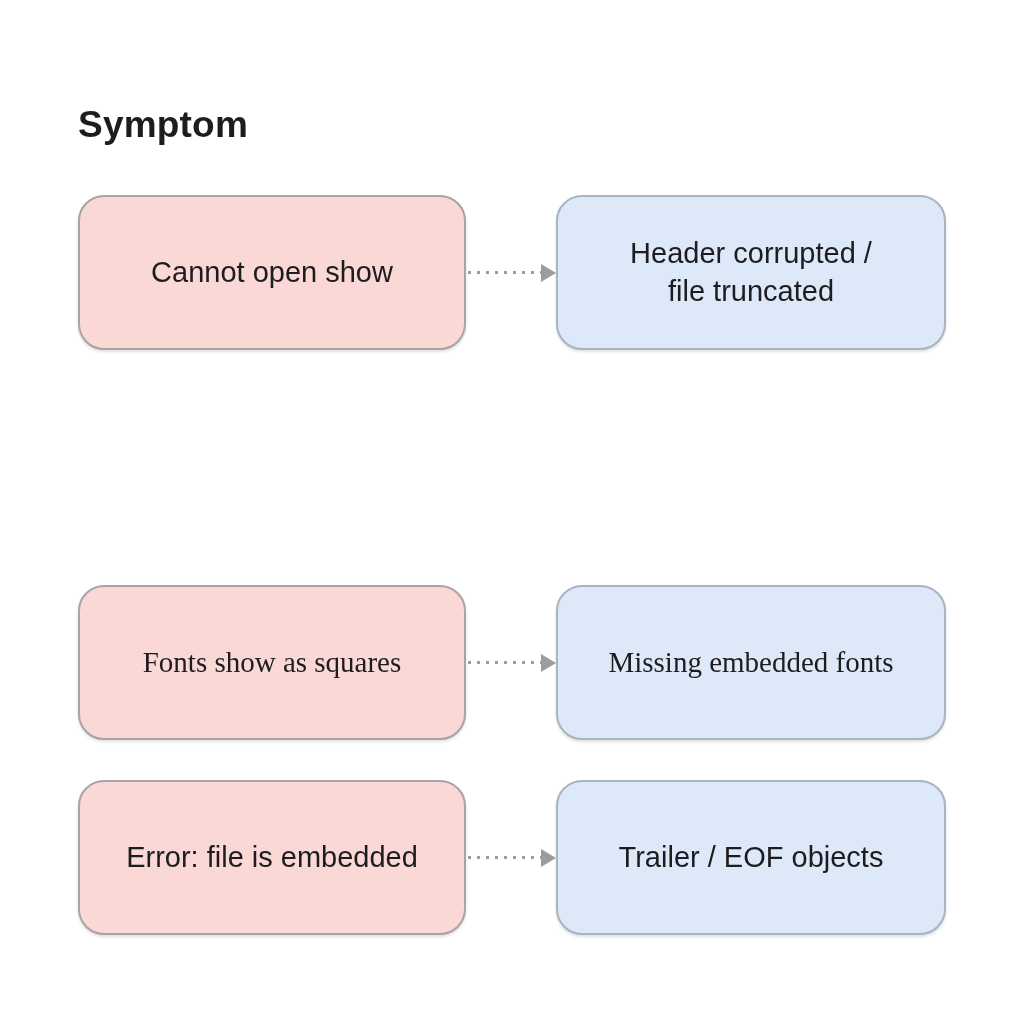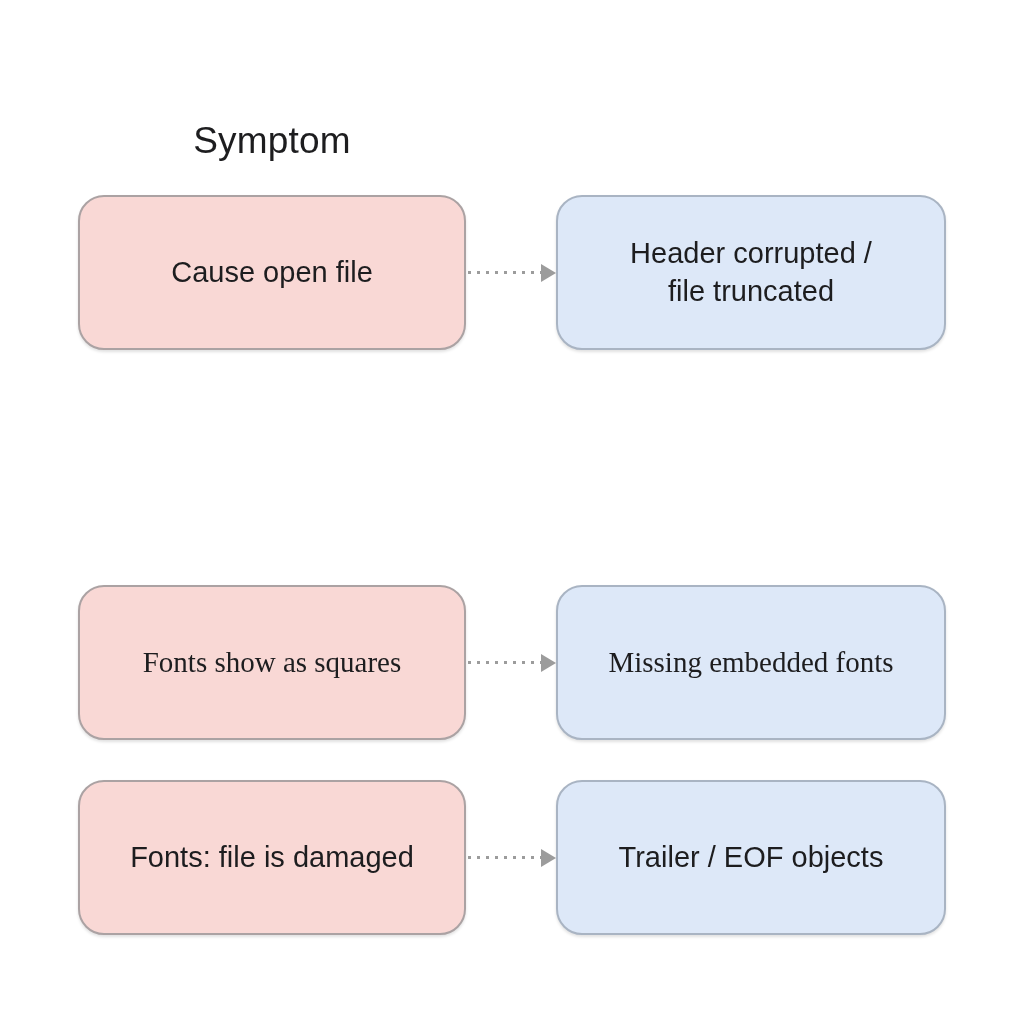--- a/index.html
+++ b/index.html
@@ -8,26 +8,25 @@
     position: relative;
     width: 1024px;
     height: 1024px;
     background: var(--page-bg, #ffffff);
     font-family: "Liberation Sans", sans-serif;
     color: var(--text, #1d1d1f);
     overflow: hidden;
   }
   .col-header {
     position: absolute;
-    top: 116px;
+    top: 100px;
     height: 50px;
     line-height: 50px;
-    text-align: center;
     font-size: 37px;
-    font-weight: 400;
+    font-weight: 700;
     letter-spacing: 0.2px;
     color: var(--text, #1d1d1f);
   }
   .col-header.symptom { left: 78px;  width: 388px; }
   .col-header.cause   { left: 556px; width: 390px; }
 
   .row {
     position: absolute;
     left: 78px;
     width: 868px;
@@ -96,21 +95,21 @@
 </head>
 <body>
 
 <div class="canvas">
 
   <div class="col-header symptom">Symptom</div>
 
 
   <div class="row r0">
     <div class="box pink">
-      <span>Cause open file</span>
+      <span>Cannot open show</span>
     </div>
     <div class="arrow">
       <span class="dots"></span>
       <span class="head"></span>
     </div>
     <div class="box blue">
       <span>Header corrupted /
 file truncated</span>
     </div>
   </div>
@@ -124,21 +123,21 @@
       <span class="dots"></span>
       <span class="head"></span>
     </div>
     <div class="box blue">
       <span>Missing embedded fonts</span>
     </div>
   </div>
 
   <div class="row r3">
     <div class="box pink">
-      <span>Fonts: file is damaged</span>
+      <span>Error: file is embedded</span>
     </div>
     <div class="arrow">
       <span class="dots"></span>
       <span class="head"></span>
     </div>
     <div class="box blue">
       <span>Trailer / EOF objects</span>
     </div>
   </div>
 

